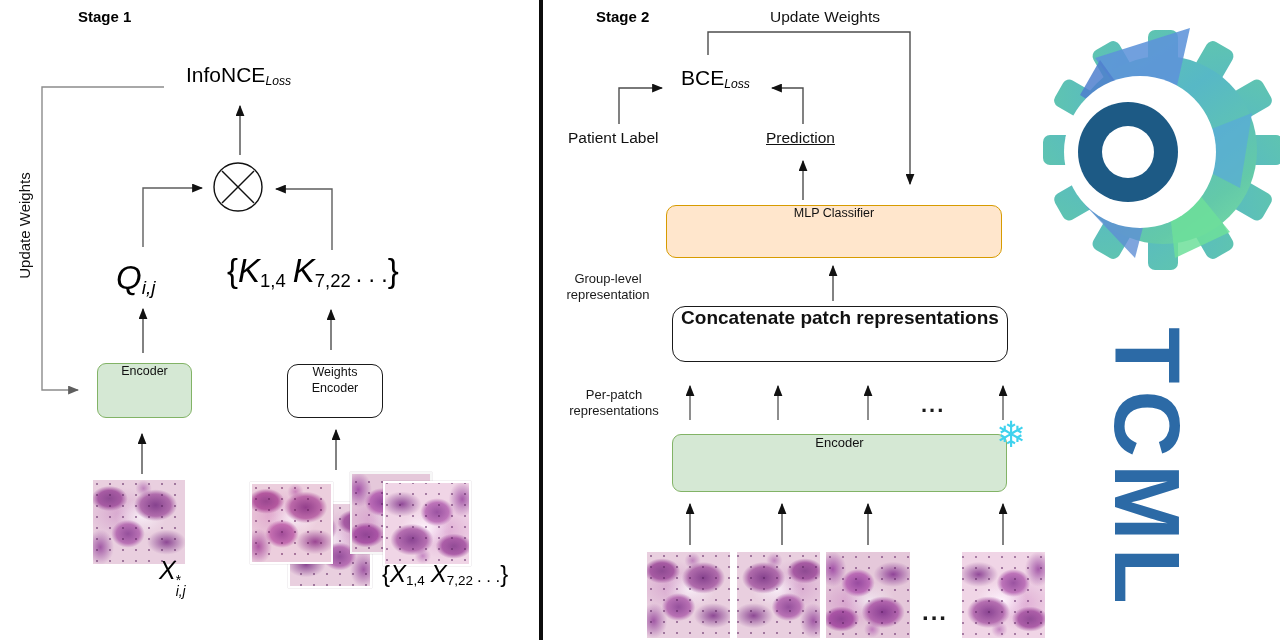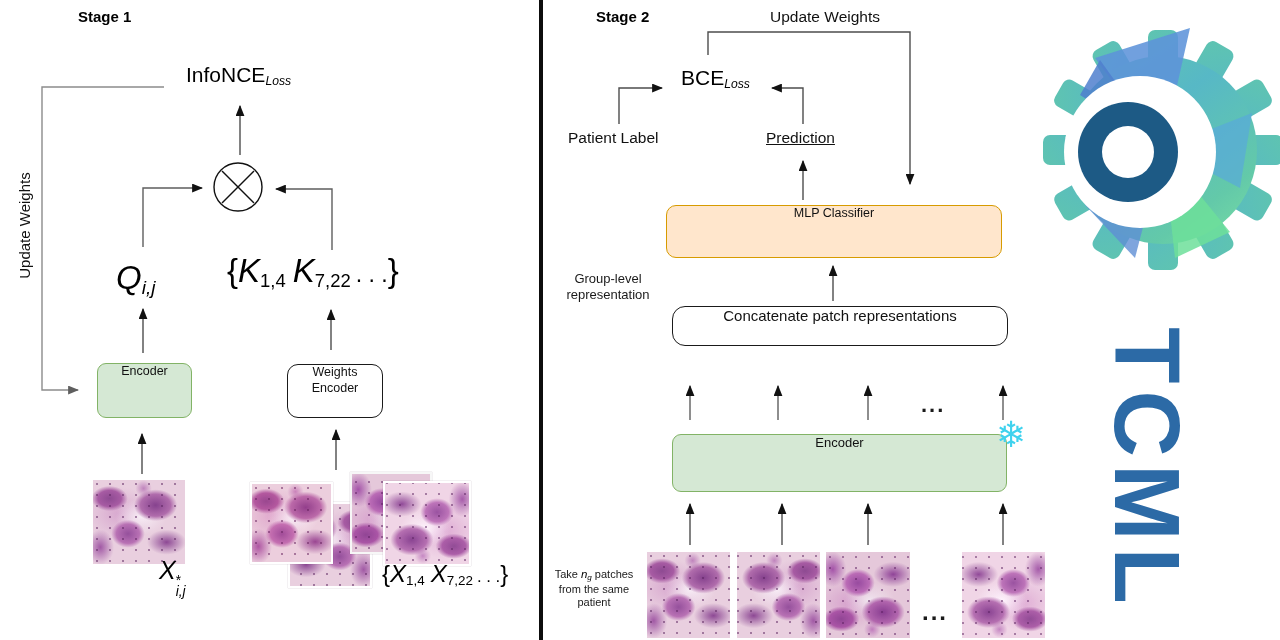--- a/index.html
+++ b/index.html
@@ -192,38 +192,37 @@
 
   <div class="node orange-node" style="left:666px;top:205px;width:336px;height:53px;">
     <span>MLP Classifier</span>
   </div>
 
   <div class="abs small-label" style="left:548px;top:271px;width:120px;">
     <span>Group-level</span><br>
     <span>representation</span>
   </div>
 
-  <div class="node plain-node" style="left:672px;top:306px;width:336px;height:40px;font-size:15px;border-radius:13px;">
+  <div class="node plain-node" style="left:672px;top:306px;width:336px;height:56px;font-size:19px;border-radius:13px;font-weight:bold;">
     <span>Concatenate patch representations</span>
   </div>
 
+  <div class="abs small-label" style="left:554px;top:387px;width:120px;">
+    <span>Per-patch</span><br>
+    <span>representations</span>
+  </div>
 
   <div class="abs dots" style="left:921px;top:392px;">...</div>
 
   <div class="node green-node" style="left:672px;top:434px;width:335px;height:58px;font-size:13px;">
     <span>Encoder</span>
   </div>
 
   <div id="snowflake">❄</div>
 
-  <div class="abs small-label" style="left:534px;top:568px;width:120px;font-size:11px;">
-    <span>Take </span><span class="serif math-it" style="font-size:11.5px;">n</span><span class="serif math-it" style="font-size:8px;vertical-align:-2px;">g</span><span> patches</span><br>
-    <span>from the same</span><br>
-    <span>patient</span>
-  </div>
 
   <div class="patch" style="left:647px;top:552px;width:83px;height:86px;"></div>
   <div class="patch pv2" style="left:737px;top:552px;width:83px;height:86px;"></div>
   <div class="patch pv3" style="left:826px;top:552px;width:84px;height:86px;"></div>
   <div class="abs dots" style="left:922px;top:598px;font-size:24px;">...</div>
   <div class="patch pv4" style="left:962px;top:552px;width:83px;height:86px;"></div>
 
   <div id="tcml-text">TCML</div>
 
 </div>

